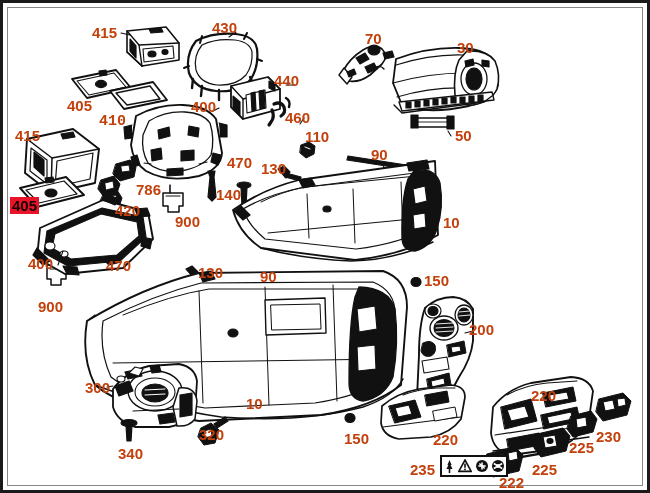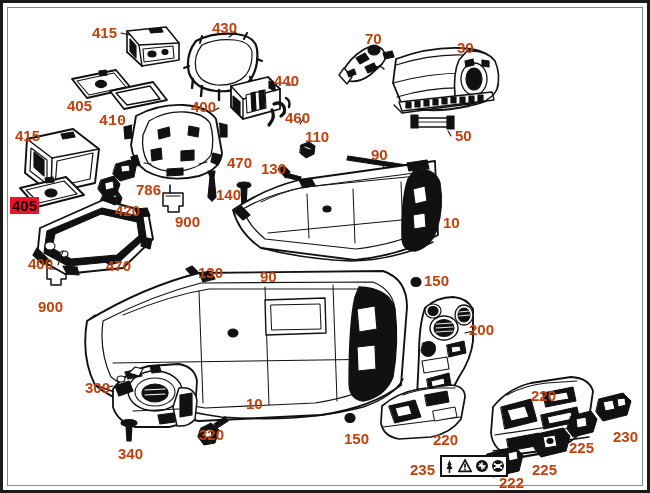--- a/index.html
+++ b/index.html
@@ -470,21 +470,21 @@
       <div class="callout" style="left: 103px; top: 255px;">470</div>
       <div class="callout" style="left: 195px; top: 262px;">130</div>
       <div class="callout" style="left: 257px; top: 266px;">90</div>
       <div class="callout" style="left: 421px; top: 270px;">150</div>
       <div class="callout" style="left: 35px; top: 296px;">900</div>
       <div class="callout" style="left: 466px; top: 319px;">200</div>
       <div class="callout" style="left: 82px; top: 377px;">300</div>
       <div class="callout" style="left: 528px; top: 385px;">220</div>
       <div class="callout" style="left: 243px; top: 393px;">10</div>
       <div class="callout" style="left: 341px; top: 428px;">150</div>
-      <div class="callout" style="left: 610px; top: 426px;">230</div>
+      <div class="callout" style="left: 593px; top: 426px;">230</div>
       <div class="callout" style="left: 115px; top: 443px;">340</div>
       <div class="callout" style="left: 430px; top: 429px;">220</div>
       <div class="callout" style="left: 566px; top: 437px;">225</div>
       <div class="callout" style="left: 196px; top: 424px;">320</div>
       <div class="callout" style="left: 529px; top: 459px;">225</div>
       <div class="callout" style="left: 407px; top: 459px;">235</div>
       <div class="callout" style="left: 496px; top: 472px;">222</div>
     </div>
 </div>
 

